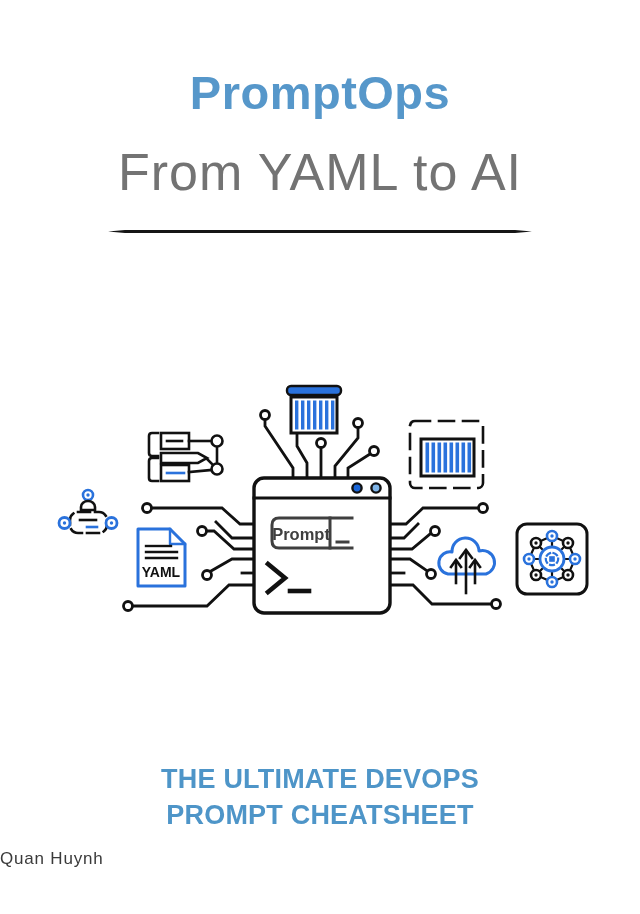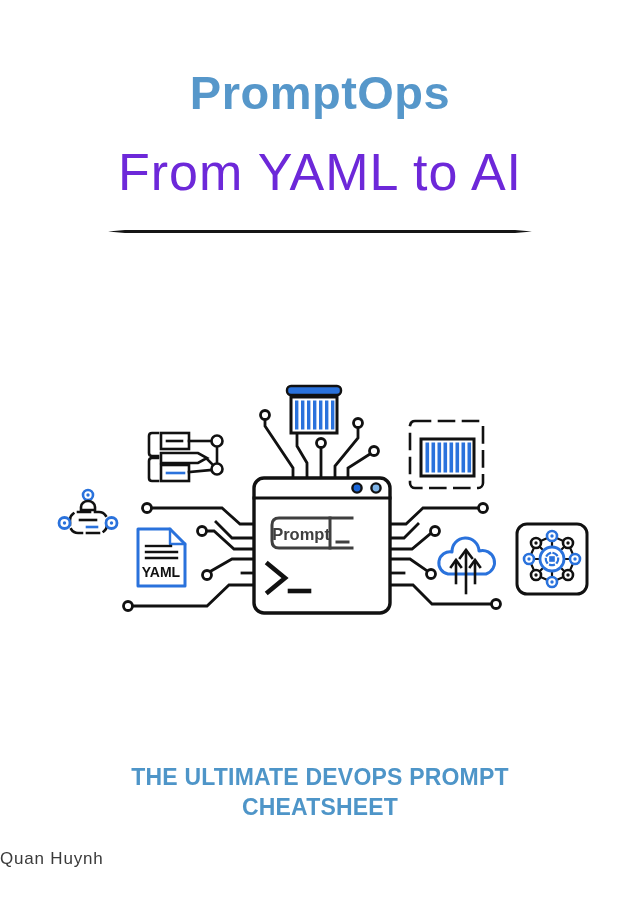--- a/index.html
+++ b/index.html
@@ -6,30 +6,30 @@
   .page{
     position:relative;width:640px;height:914px;background:#ffffff;
     font-family:"Liberation Sans",sans-serif;overflow:hidden;margin:1px auto;
   }
   .title{
     position:absolute;left:0;top:64px;width:640px;text-align:center;
     font-size:47px;font-weight:bold;letter-spacing:.5px;color:#5697ca;margin:0;
   }
   .subtitle{
     position:absolute;left:0;top:141px;width:640px;text-align:center;
-    font-size:52px;font-weight:normal;letter-spacing:1px;color:#6d28d9;margin:0;
+    font-size:52px;font-weight:normal;letter-spacing:1px;color:#737373;margin:0;
   }
   .divider{
     position:absolute;left:108px;top:229px;width:424px;height:3px;background:#151515;
     clip-path:polygon(0 50%,4% 0,96% 0,100% 50%,96% 100%,4% 100%);
   }
   .illustration{position:absolute;left:0;top:370px;width:640px;height:250px;}
   .tagline{
     position:absolute;left:100px;top:761px;width:440px;text-align:center;
-    font-size:23px;font-weight:bold;line-height:1.32;letter-spacing:.2px;color:#4e95c8;
+    font-size:27px;font-weight:bold;line-height:1.32;letter-spacing:.2px;color:#4e95c8;
   }
   .author{
     position:absolute;left:0;top:848px;width:640px;text-align:left;
     font-size:17px;color:#3a3a3a;letter-spacing:.8px;
   }
   svg text{font-family:"Liberation Sans",sans-serif;}
 </style>
 </head>
 <body>
 

